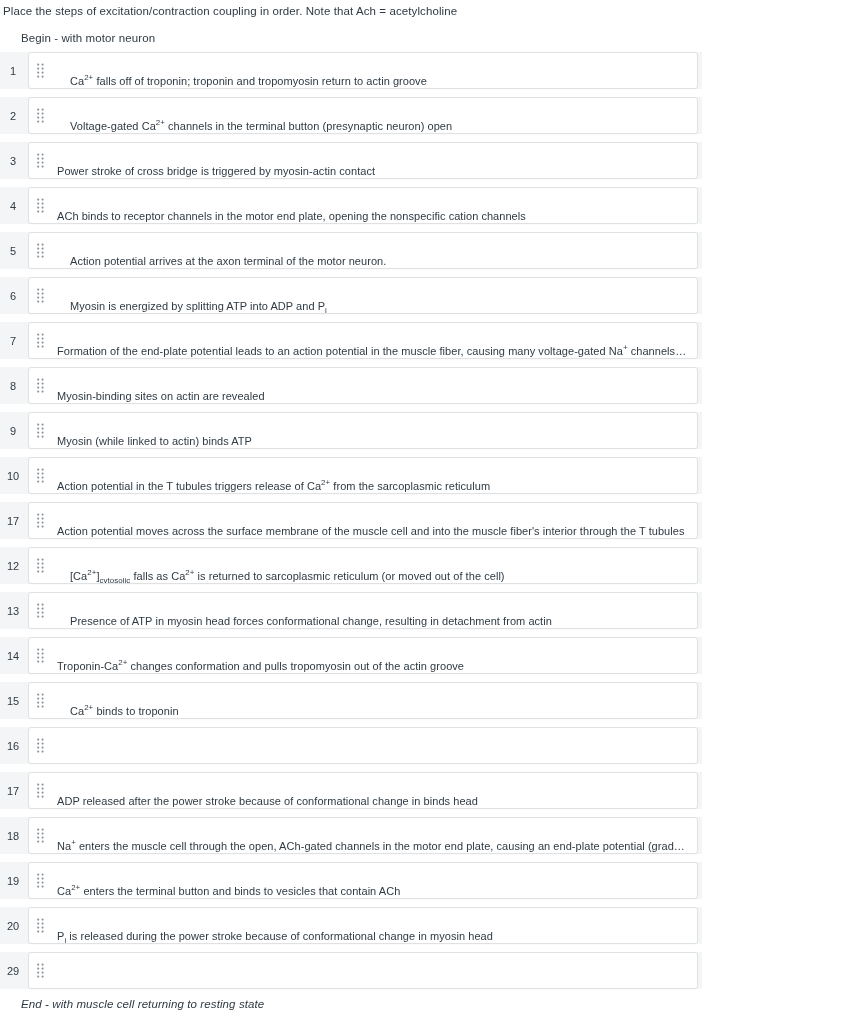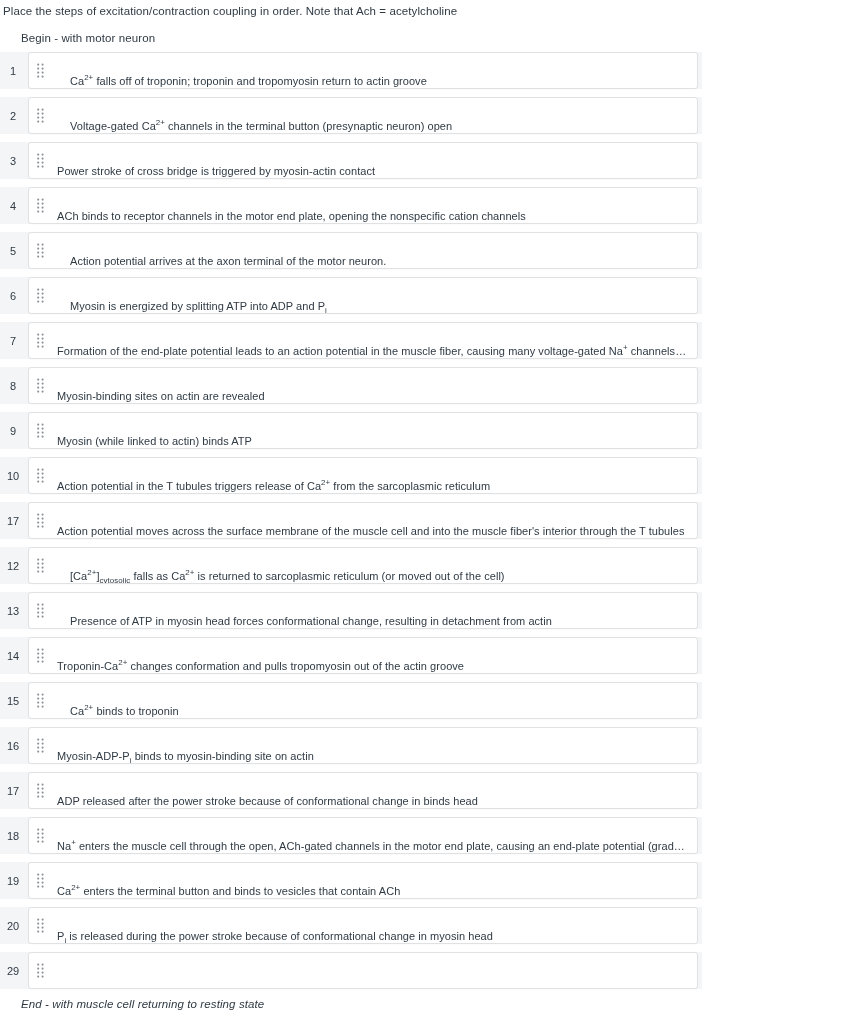--- a/index.html
+++ b/index.html
@@ -394,21 +394,20 @@
               <circle cx="1.2" cy="1.6" r="1.05" fill="#8b9299"></circle>
               <circle cx="5.6" cy="1.6" r="1.05" fill="#8b9299"></circle>
               <circle cx="1.2" cy="5.6" r="1.05" fill="#8b9299"></circle>
               <circle cx="5.6" cy="5.6" r="1.05" fill="#8b9299"></circle>
               <circle cx="1.2" cy="9.6" r="1.05" fill="#8b9299"></circle>
               <circle cx="5.6" cy="9.6" r="1.05" fill="#8b9299"></circle>
               <circle cx="1.2" cy="13.6" r="1.05" fill="#8b9299"></circle>
               <circle cx="5.6" cy="13.6" r="1.05" fill="#8b9299"></circle>
             </svg>
           </div>
-          <div class="rank-text indent-0">Myosin-ADP-P<sub>i</sub> binds to myosin-binding site on actin</div>
         </div>
       </li>
       <li class="rank-row">
         <div class="rank-num">17</div>
         <div class="rank-card">
           <div class="drag-handle">
             <svg width="7" height="15" viewBox="0 0 7 15" aria-hidden="true">
               <circle cx="1.2" cy="1.6" r="1.05" fill="#8b9299"></circle>
               <circle cx="5.6" cy="1.6" r="1.05" fill="#8b9299"></circle>
               <circle cx="1.2" cy="5.6" r="1.05" fill="#8b9299"></circle>

